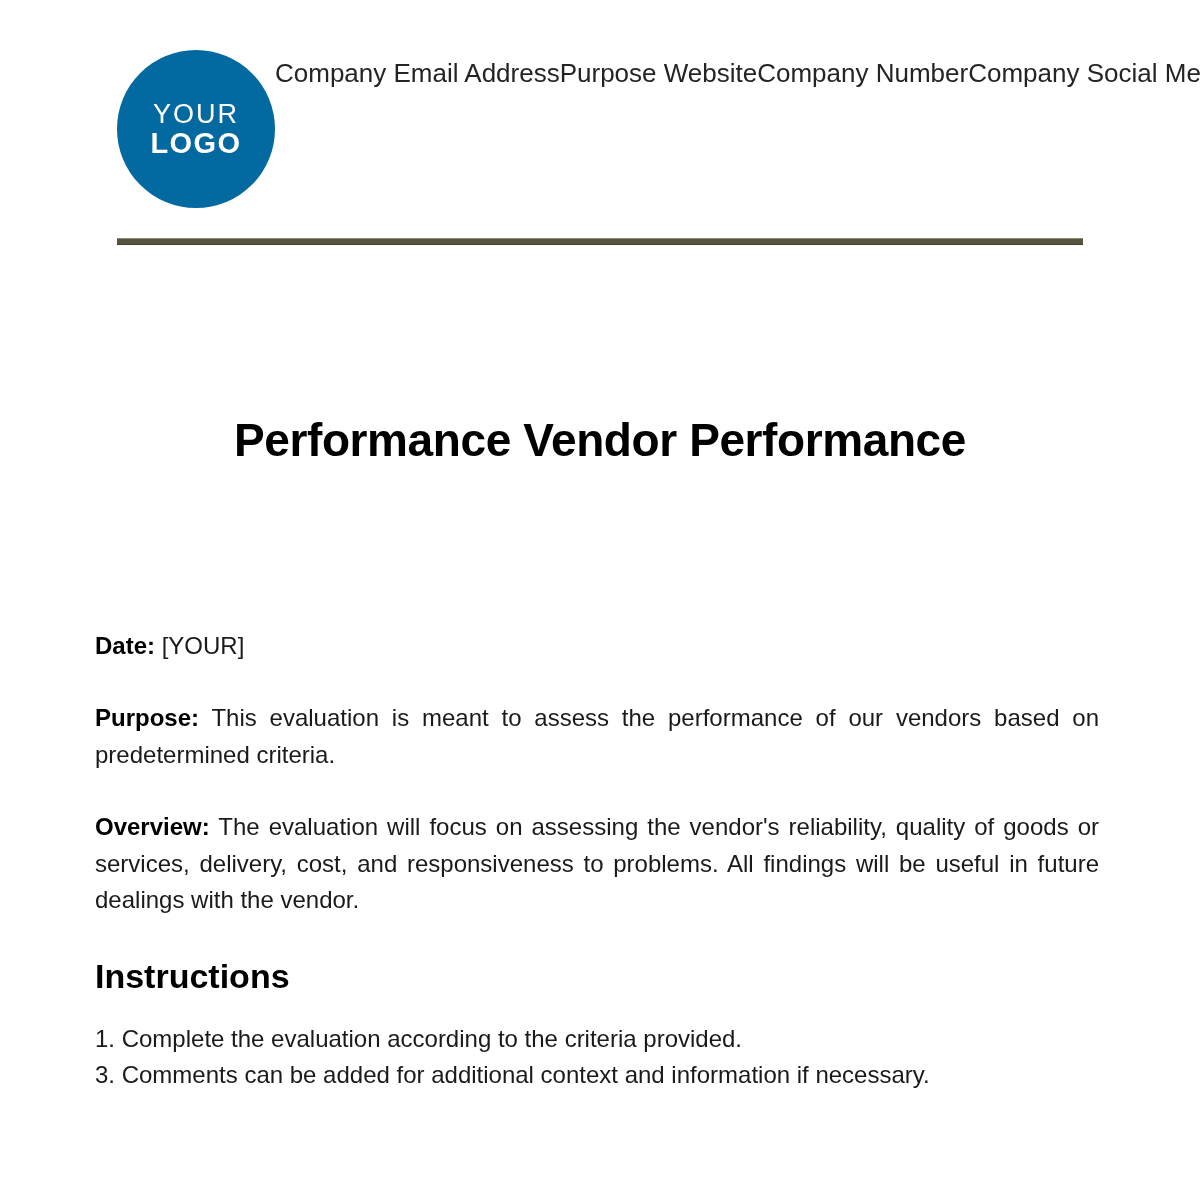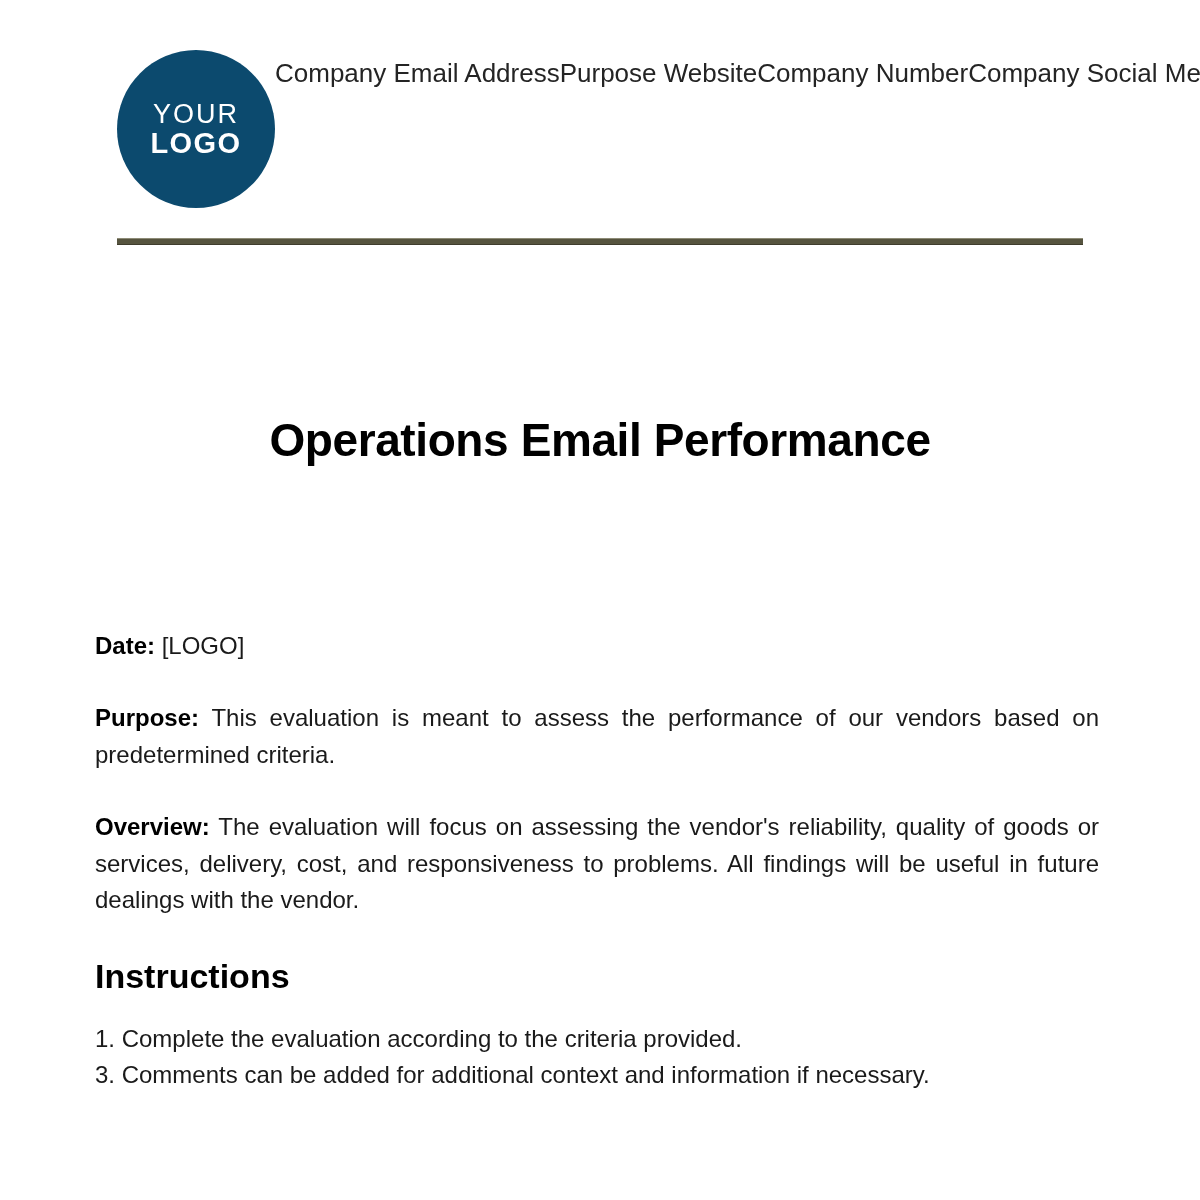--- a/index.html
+++ b/index.html
@@ -33,21 +33,21 @@
     display: flex;
     align-items: flex-start;
     justify-content: space-between;
   }
 
   .logo-badge {
     width: 158px;
     height: 158px;
     margin-top: 10px;
     border-radius: 50%;
-    background: #0c4a6e;
+    background: #0369a1;
     display: flex;
     flex-direction: column;
     align-items: center;
     justify-content: center;
     flex: 0 0 auto;
   }
   .logo-line-1 {
     color: #ffffff;
     font-size: 27px;
     font-weight: 300;
@@ -170,28 +170,28 @@
       <div class="contact-line">Purpose Website</div>
       <div class="contact-line">Company Number</div>
       <div class="contact-line">Company Social Media</div>
     </div>
 
   </div>
 
   <div class="divider"></div>
 
   <div class="doc-title">
-    <span>Operations Email Performance</span><br>
+    <span>Performance Vendor Performance</span><br>
   </div>
 
   <div class="body-area">
 
     <div class="field-line">
       <span class="lbl">Date:</span>
-      <span>[LOGO]</span>
+      <span>[YOUR]</span>
     </div>
 
     <div class="para">
       <span class="lbl">Purpose:</span>
       <span>This evaluation is meant to assess the performance of our vendors based on predetermined criteria.</span>
     </div>
 
     <div class="para">
       <span class="lbl">Overview:</span>
       <span>The evaluation will focus on assessing the vendor's reliability, quality of goods or services, delivery, cost, and responsiveness to problems. All findings will be useful in future dealings with the vendor.</span>

